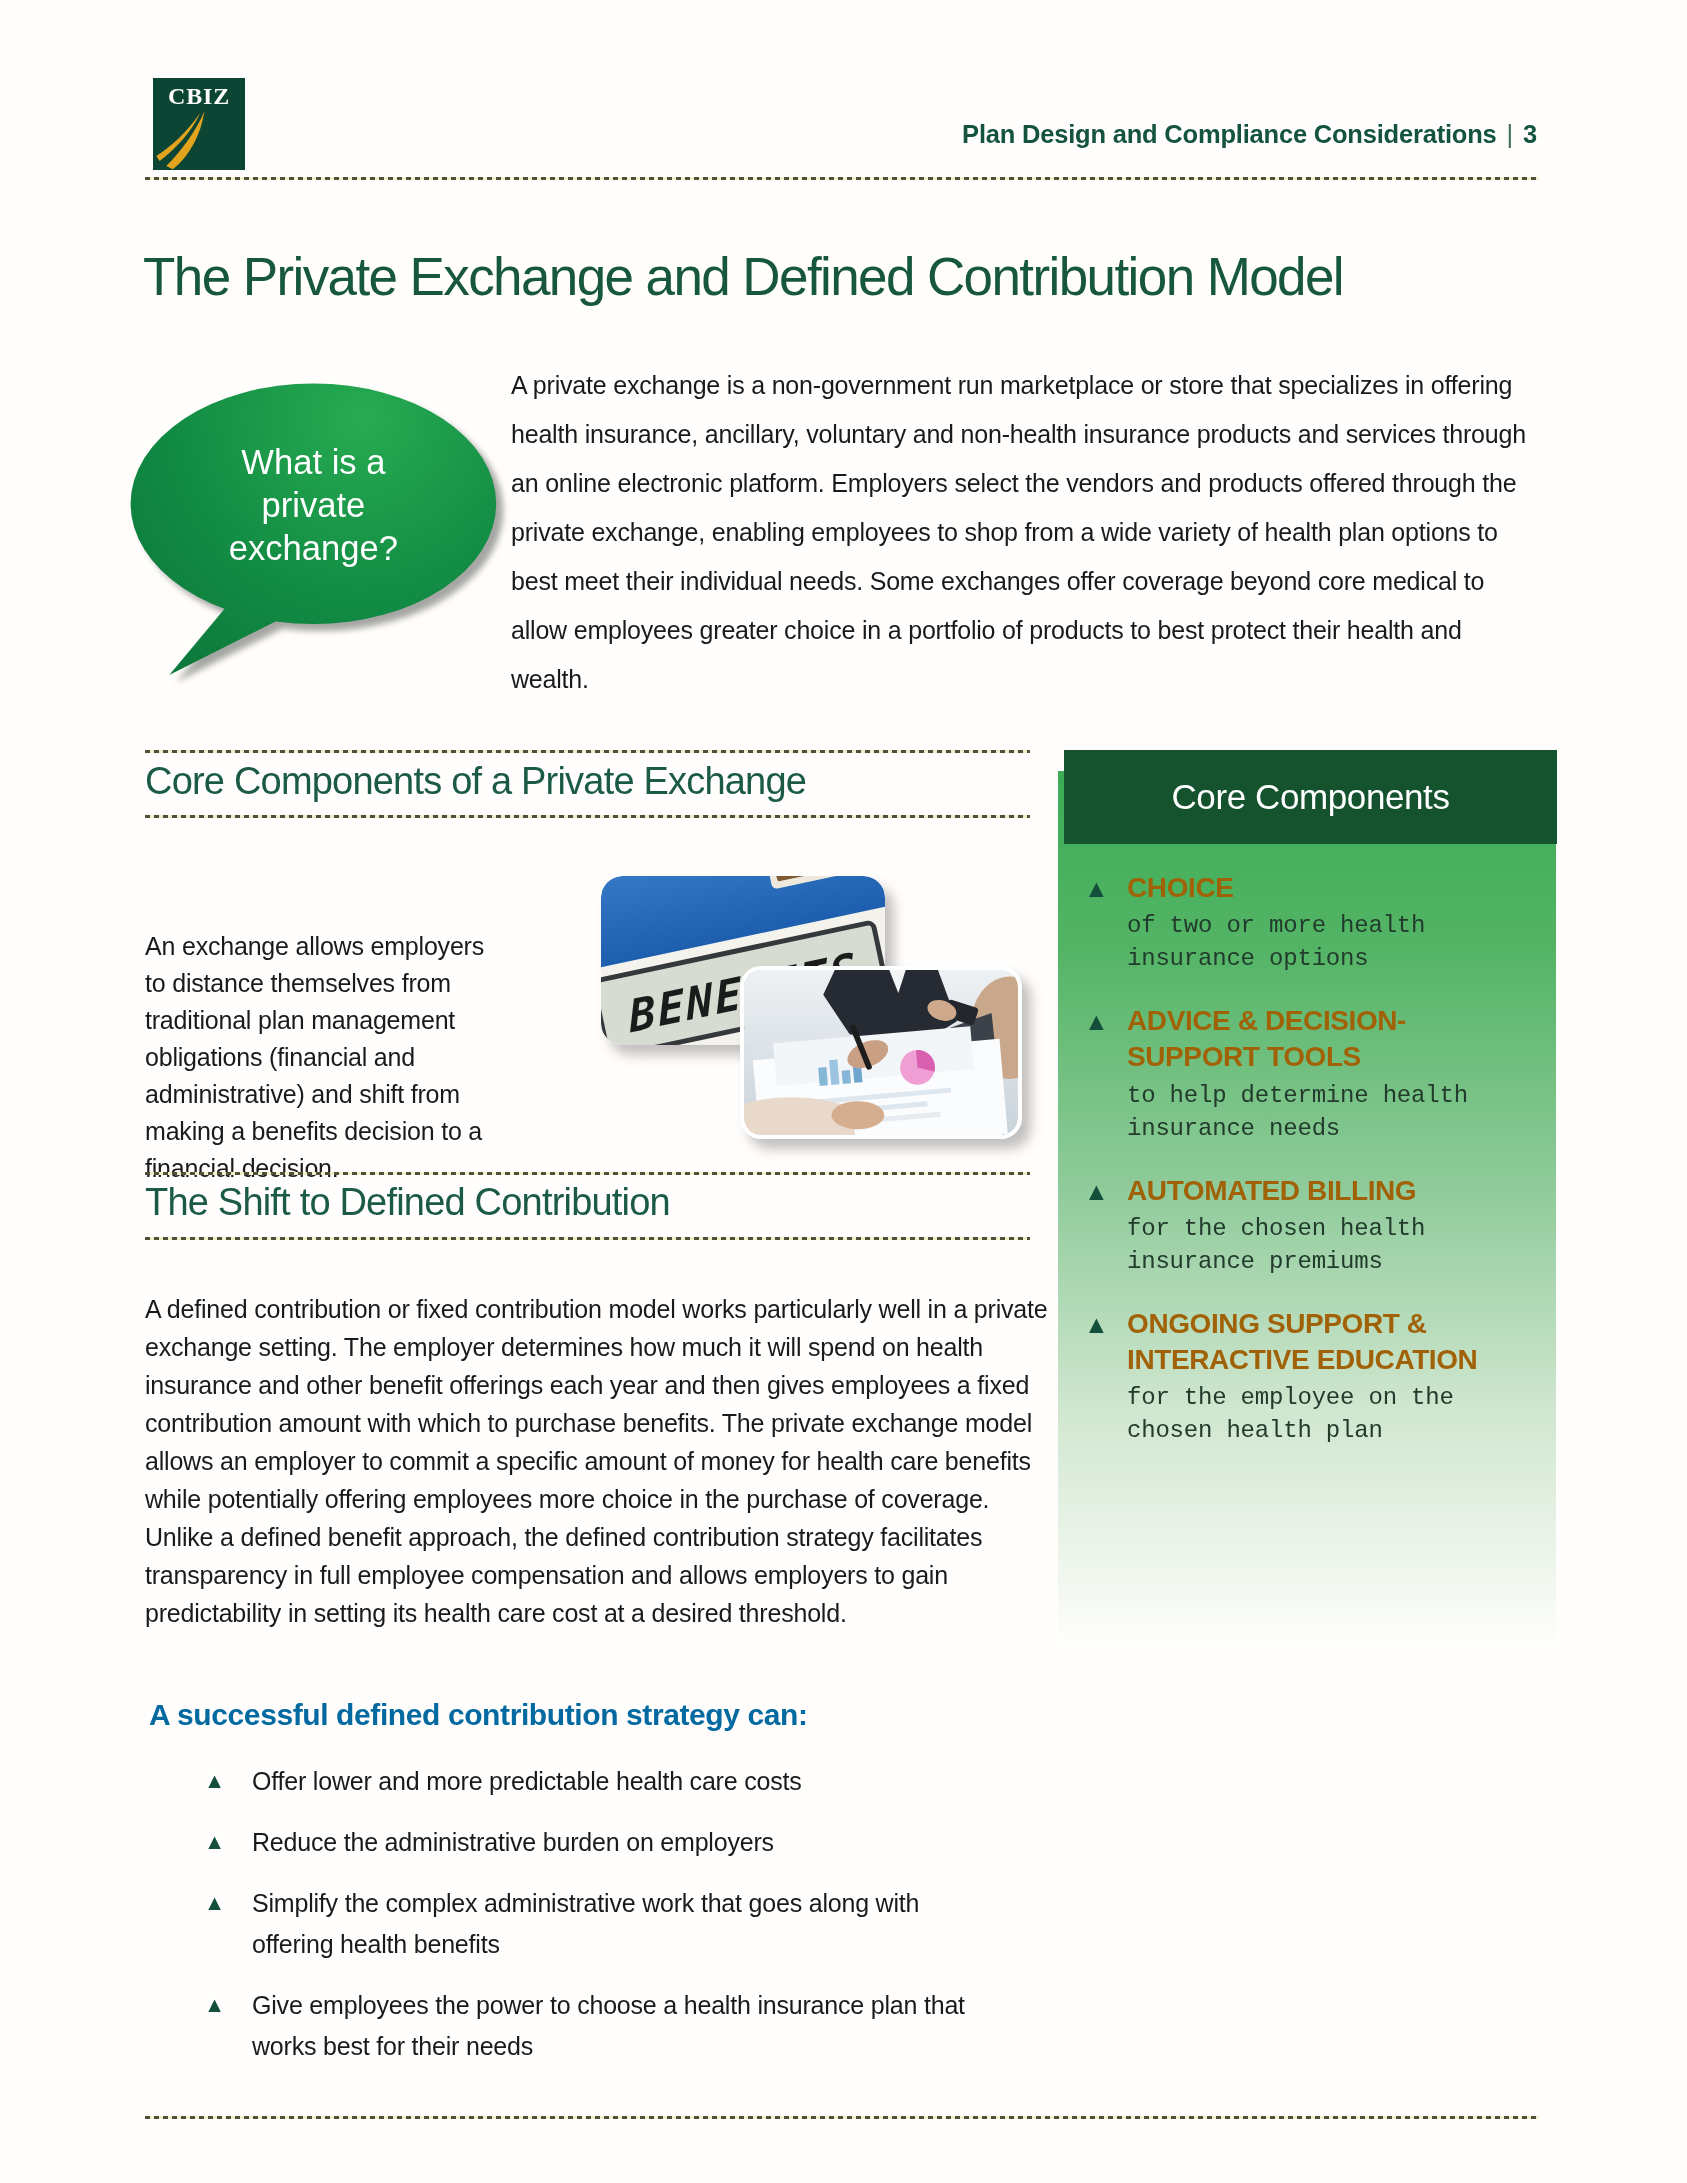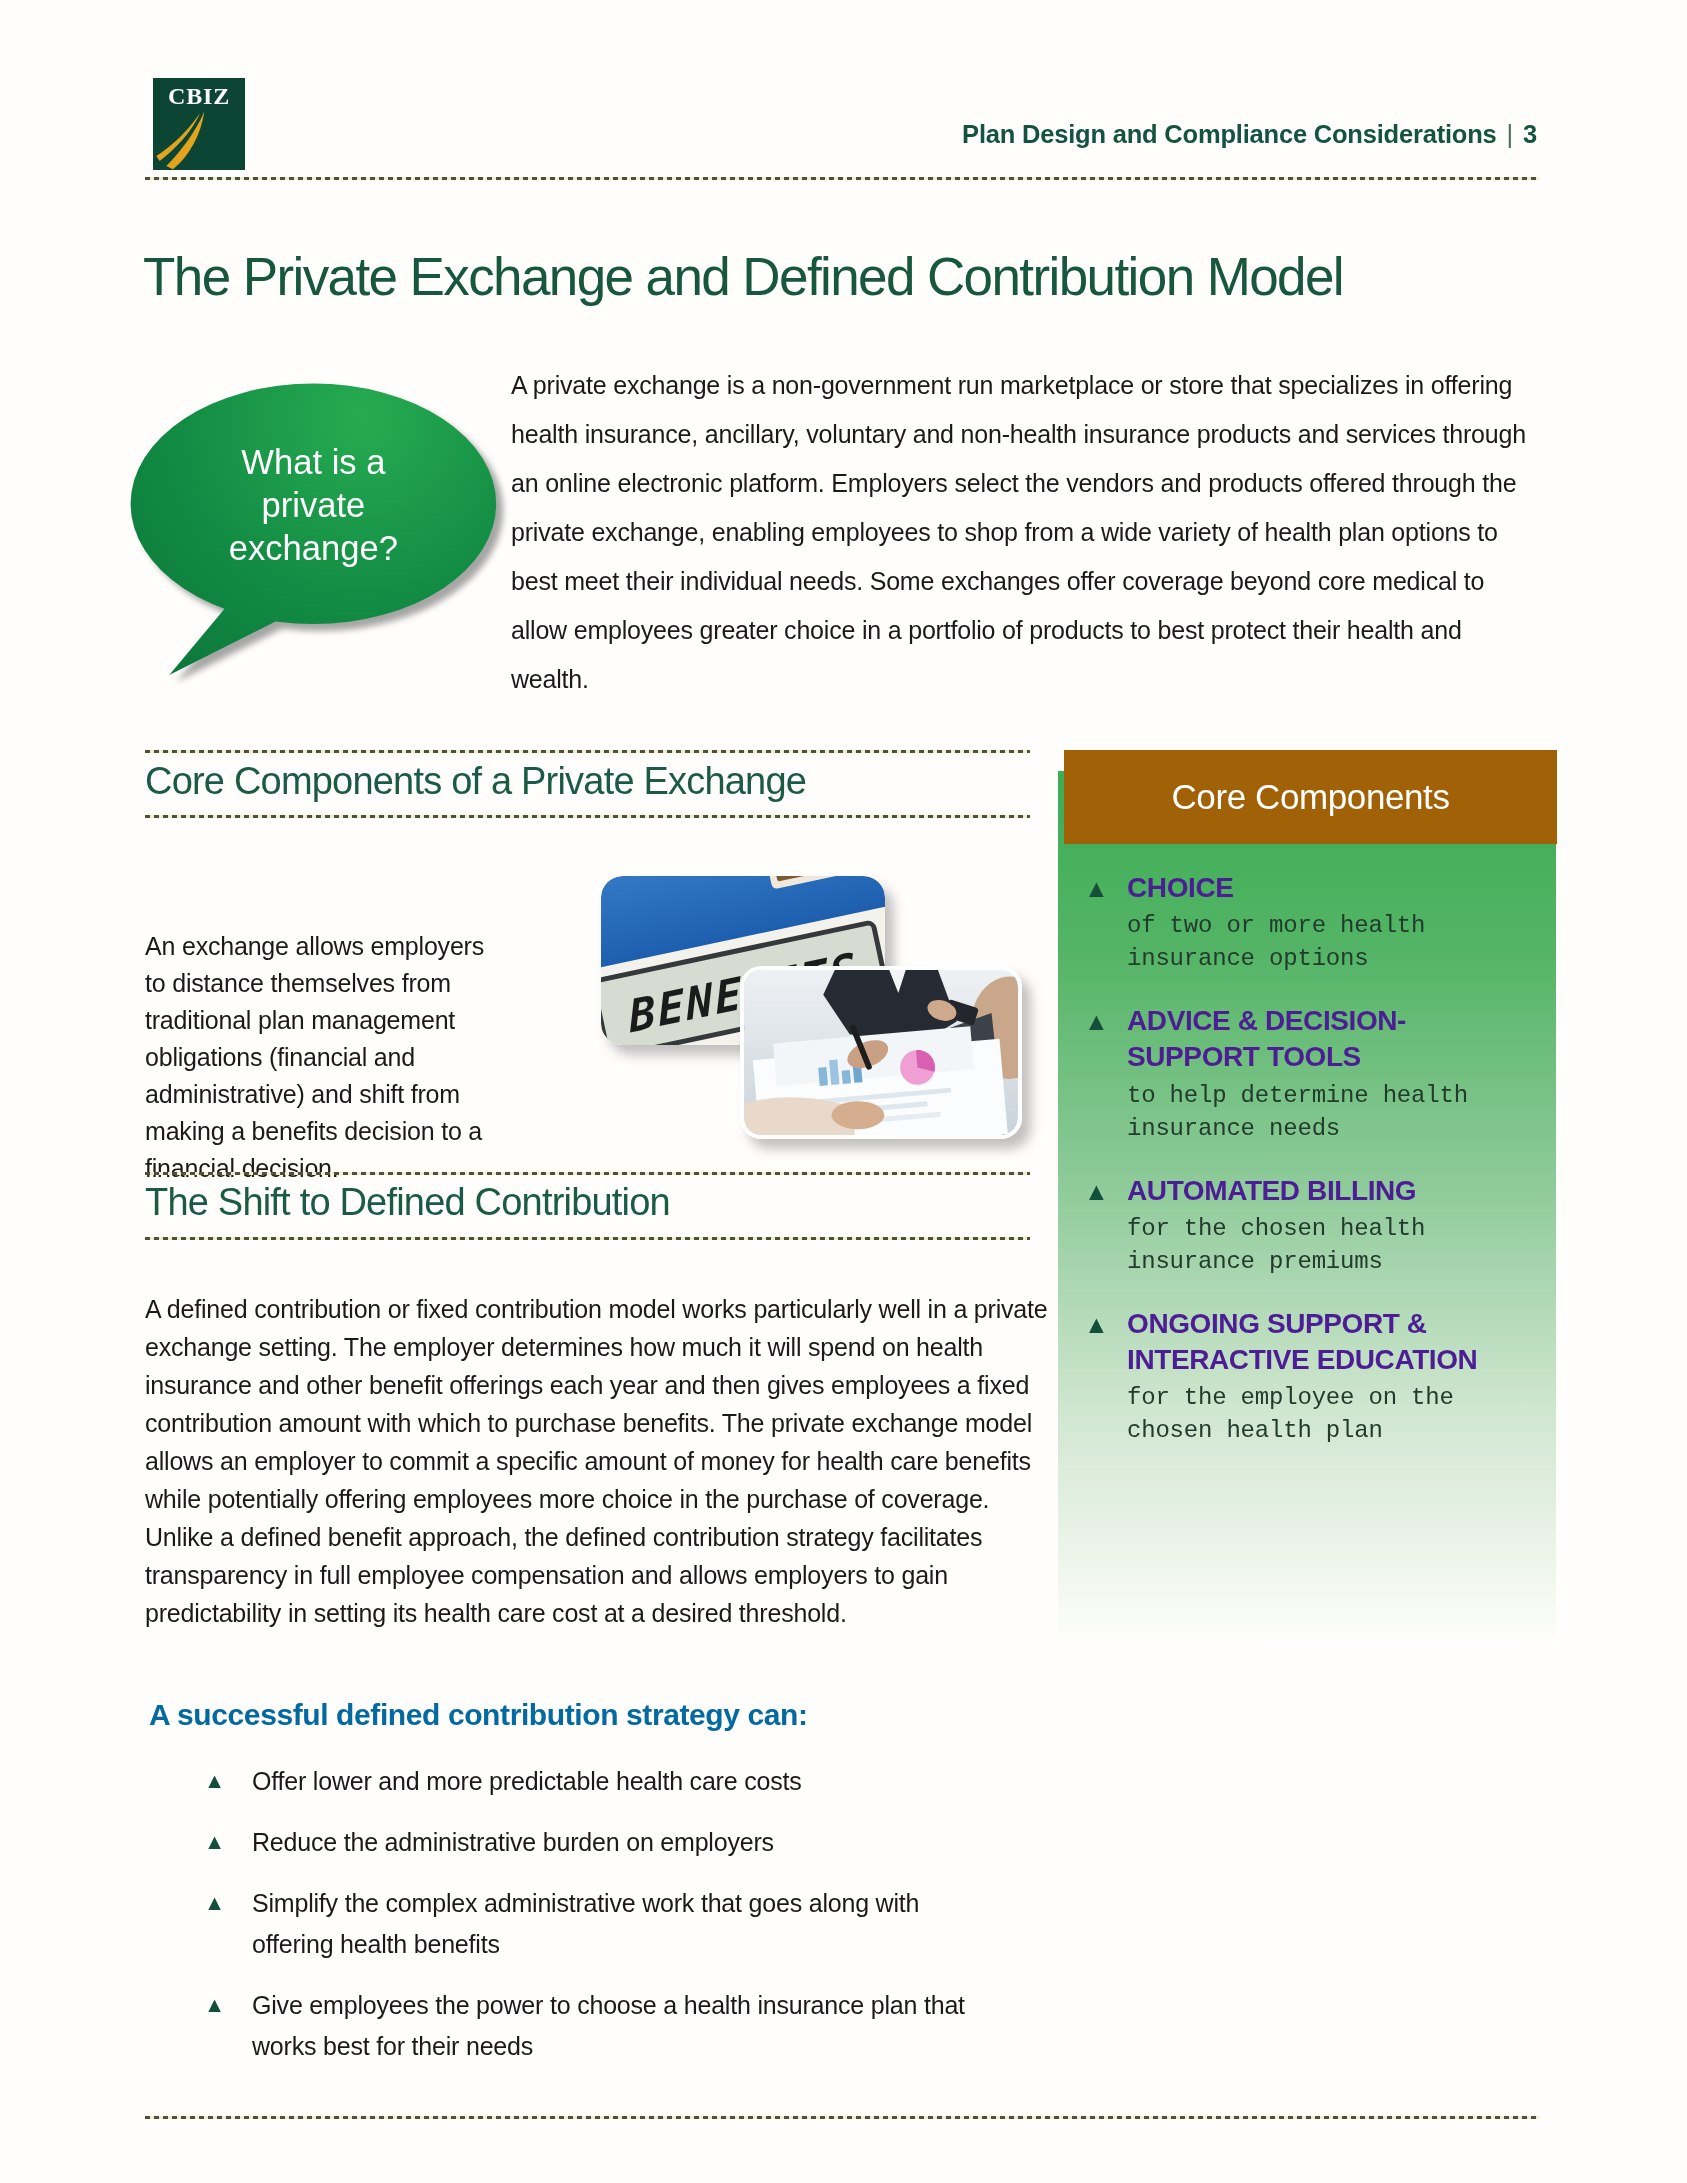--- a/index.html
+++ b/index.html
@@ -31,26 +31,26 @@
     letter-spacing:-0.8px;white-space:nowrap;}
   
   .para-narrow{position:absolute;left:145px;top:928px;width:363px;margin:0;font-size:25px;
     line-height:37px;letter-spacing:-0.2px;}
   .photo{position:absolute;border-radius:21.4px;box-shadow:8.2px 10px 11.5px rgba(120,120,120,0.45);overflow:hidden;}
   .photo-calc{left:601px;top:876px;width:284px;height:169px;}
   .photo-people{left:740px;top:966px;width:274px;height:165px;border:4.1px solid #ffffff;z-index:5;}
   
   .panel{position:absolute;left:1058px;top:771px;width:498px;height:1096px;
     background:linear-gradient(180deg,#3bad55 0%,#53b465 16%,#8fcb9a 38%,#cfe6cf 58%,rgba(255,255,255,0) 80%);}
-  .panel-head{position:absolute;left:1064px;top:750px;width:493px;height:94px;background:#a16207;
+  .panel-head{position:absolute;left:1064px;top:750px;width:493px;height:94px;background:#14532d;
     color:#ffffff;font-size:35px;text-align:center;line-height:94px;letter-spacing:-0.4px;}
   .panel-items{position:absolute;left:1084px;top:870px;width:445px;}
   .p-item{display:flex;margin-bottom:28px;}
   .p-item .tri{width:43px;font-size:25px;line-height:36px;color:#134f3b;flex:0 0 43px;}
-  .p-item .ttl{font-size:28px;line-height:36px;font-weight:700;color:#4c1d95;letter-spacing:-0.4px;}
+  .p-item .ttl{font-size:28px;line-height:36px;font-weight:700;color:#a16207;letter-spacing:-0.4px;}
   .p-item .dsc{font-size:24px;line-height:33px;color:#223b2c;margin-top:3.3px;letter-spacing:-0.2px;font-family:Liberation Mono, monospace;}
   
   .para-wide{position:absolute;left:145px;top:1290px;width:906px;margin:0;font-size:25px;
     line-height:38px;letter-spacing:-0.2px;}
   .subhead{position:absolute;left:145px;top:1694px;margin:4px;font-size:30px;font-weight:700;
     color:#0369a1;letter-spacing:-0.4px;}
   .bullets{position:absolute;left:204px;top:1761px;width:783px;margin:0;padding:0;list-style:none;}
   .bullets li{position:relative;padding-left:48px;font-size:25px;line-height:41px;
     margin-bottom:20px;letter-spacing:-0.2px;}
   .bullets li .tri{position:absolute;left:0;top:0;color:#134f3b;font-size:21.4px;}

